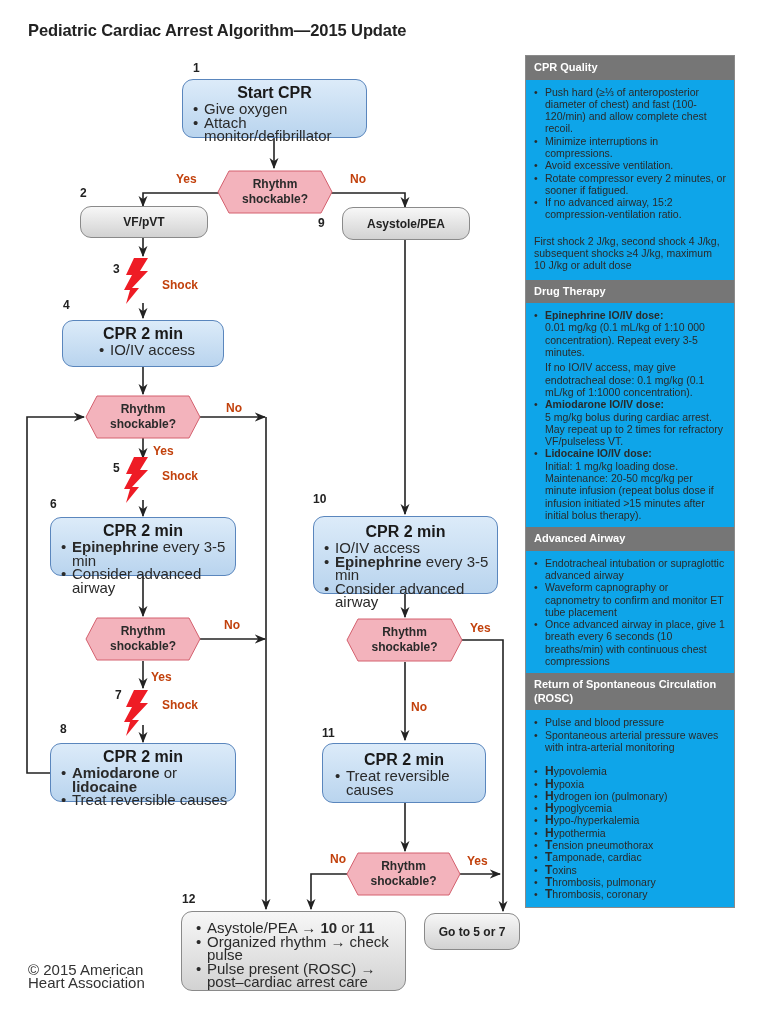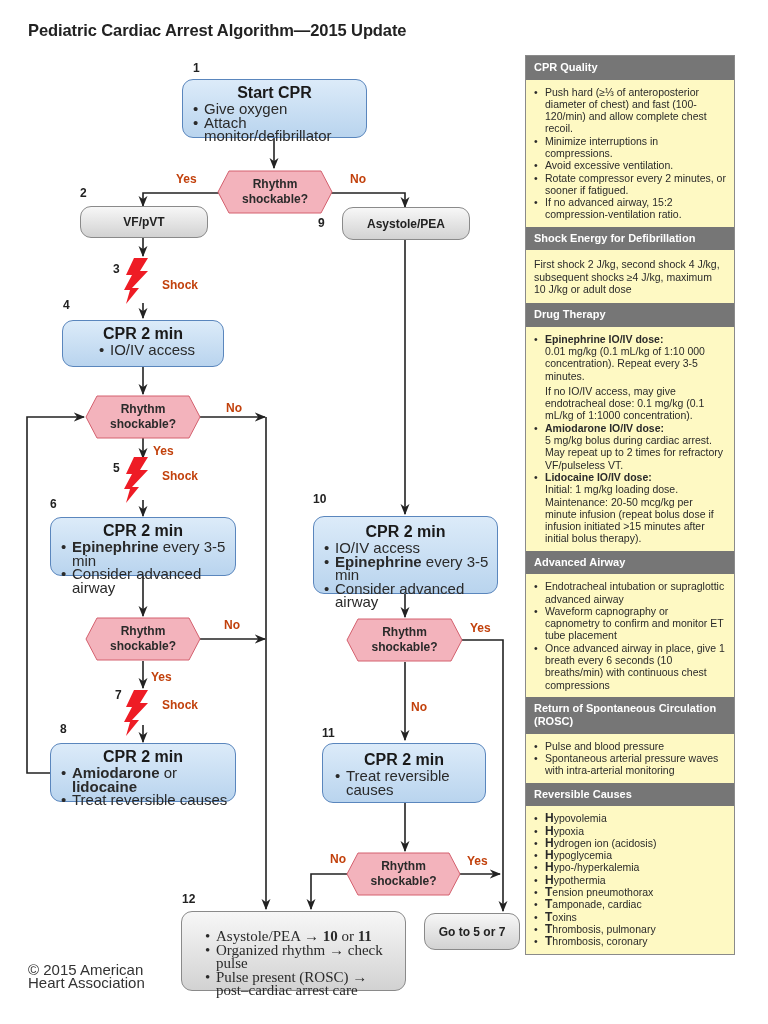--- a/index.html
+++ b/index.html
@@ -12,28 +12,28 @@
   .lbl-red { position: absolute; font-size: 12px; font-weight: bold; color: #c2410c; }
   .bluebox { position: absolute; box-sizing: border-box; border: 1px solid #5a86bd; border-radius: 11px;
              background: linear-gradient(#dcebf9, #b9d4ee); text-align: center; }
   .bluebox .hd { font-size: 16px; font-weight: bold; color: #1a1a1a; margin-top: 3px; line-height: 19px; text-align: center; }
   .bluebox ul { margin: 0; padding: 0 0 0 10px; list-style: none; text-align: left; }
   .bluebox li, .graybox li { font-size: 15px; line-height: 13.5px; color: #2a2a2a; position: relative; padding-left: 11px; }
   .bluebox li::before, .graybox li::before { content: "•"; position: absolute; left: 0; }
   .graybox { position: absolute; box-sizing: border-box; border: 1px solid #8a8a8a; border-radius: 11px;
              background: linear-gradient(#f7f7f7, #d2d2d2); }
   .graybox.pill { display: flex; align-items: center; justify-content: center; font-size: 12px; font-weight: bold; color: #222; }
-  .graybox ul { margin: 9px; padding: 0; list-style: none; font-family: Liberation Serif, serif; }
+  .graybox ul { margin: 0; padding: 0; list-style: none; }
   .dec { position: absolute; }
   .dec svg { position: absolute; left: 0; top: 0; }
   .dec .t { position: absolute; left: 0; top: 0; width: 100%; height: 100%; display: flex; align-items: center;
             justify-content: center; text-align: center; font-size: 12px; font-weight: bold; color: #2a2a2a; line-height: 15px; }
   .bolt { position: absolute; width: 26px; height: 46px; }
   
-  #sidebar { position: absolute; left: 525px; top: 55px; width: 208px; border: 1px solid #8a8a8a; background: #fef9c3; }
+  #sidebar { position: absolute; left: 525px; top: 55px; width: 208px; border: 1px solid #8a8a8a; background: #0ea5e9; }
   .sb-head { background: #767676; color: #fff; font-size: 11px; font-weight: bold; padding: 5px 8px; line-height: 13.5px; }
   .sb-body { padding: 6px 8px 6px 8px; font-size: 10.5px; line-height: 12.3px; color: #2a2a2a; }
   .sb-body ul { margin: 0; padding: 0; list-style: none; }
   .sb-body li { position: relative; padding-left: 11px; }
   .sb-body li::before { content: "•"; position: absolute; left: 0; }
   .sb-body .sub { margin-top: 3px; }
   .b { font-weight: bold; }
   #copyright { left: 28px; top: 963px; font-size: 15px; line-height: 13px; color: #333; }
 </style>
 </head>
@@ -243,21 +243,20 @@
   <div class="sb-body">
     <ul>
       <li>Push hard (≥⅓ of anteroposterior diameter of chest) and fast (100-120/min) and allow complete chest recoil.</li>
       <li>Minimize interruptions in compressions.</li>
       <li>Avoid excessive ventilation.</li>
       <li>Rotate compressor every 2 minutes, or sooner if fatigued.</li>
       <li>If no advanced airway, 15:2 compression-ventilation ratio.</li>
     </ul>
   </div>
 
-  <div class="sb-head">Shock Energy for Defibrillation</div>
   <div class="sb-body" style="padding-top:8px;padding-bottom:8px">First shock 2 J/kg, second shock 4 J/kg, subsequent shocks ≥4 J/kg, maximum 10 J/kg or adult dose</div>
 
   <div class="sb-head">Drug Therapy</div>
   <div class="sb-body">
     <ul>
       <li>
         <div class="b">Epinephrine IO/IV dose:</div>
         <div>0.01 mg/kg (0.1 mL/kg of 1:10 000 concentration). Repeat every 3-5 minutes.</div>
         <div class="sub">If no IO/IV access, may give endotracheal dose: 0.1 mg/kg (0.1 mL/kg of 1:1000 concentration).</div>
       </li>
@@ -282,26 +281,25 @@
   </div>
 
   <div class="sb-head">Return of Spontaneous Circulation (ROSC)</div>
   <div class="sb-body">
     <ul>
       <li>Pulse and blood pressure</li>
       <li>Spontaneous arterial pressure waves with intra-arterial monitoring</li>
     </ul>
   </div>
 
-  <div class="sb-head">Reversible Causes</div>
   <div class="sb-body" style="padding-bottom:6px">
     <ul id="rc-list">
         <li><b style="font-size: 12px;">H</b><span>ypovolemia</span></li>
         <li><b style="font-size: 12px;">H</b><span>ypoxia</span></li>
-        <li><b style="font-size: 12px;">H</b><span>ydrogen ion (acidosis)</span></li>
+        <li><b style="font-size: 12px;">H</b><span>ydrogen ion (pulmonary)</span></li>
         <li><b style="font-size: 12px;">H</b><span>ypoglycemia</span></li>
         <li><b style="font-size: 12px;">H</b><span>ypo-/hyperkalemia</span></li>
         <li><b style="font-size: 12px;">H</b><span>ypothermia</span></li>
         <li><b style="font-size: 12px;">T</b><span>ension pneumothorax</span></li>
         <li><b style="font-size: 12px;">T</b><span>amponade, cardiac</span></li>
         <li><b style="font-size: 12px;">T</b><span>oxins</span></li>
         <li><b style="font-size: 12px;">T</b><span>hrombosis, pulmonary</span></li>
         <li><b style="font-size: 12px;">T</b><span>hrombosis, coronary</span></li>
       </ul>
   </div>

